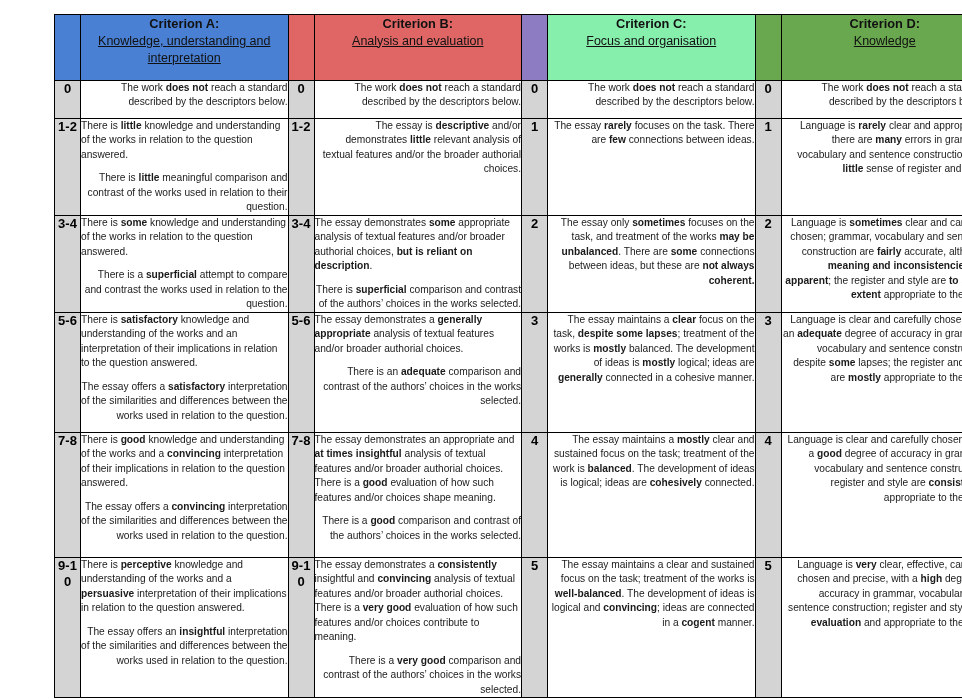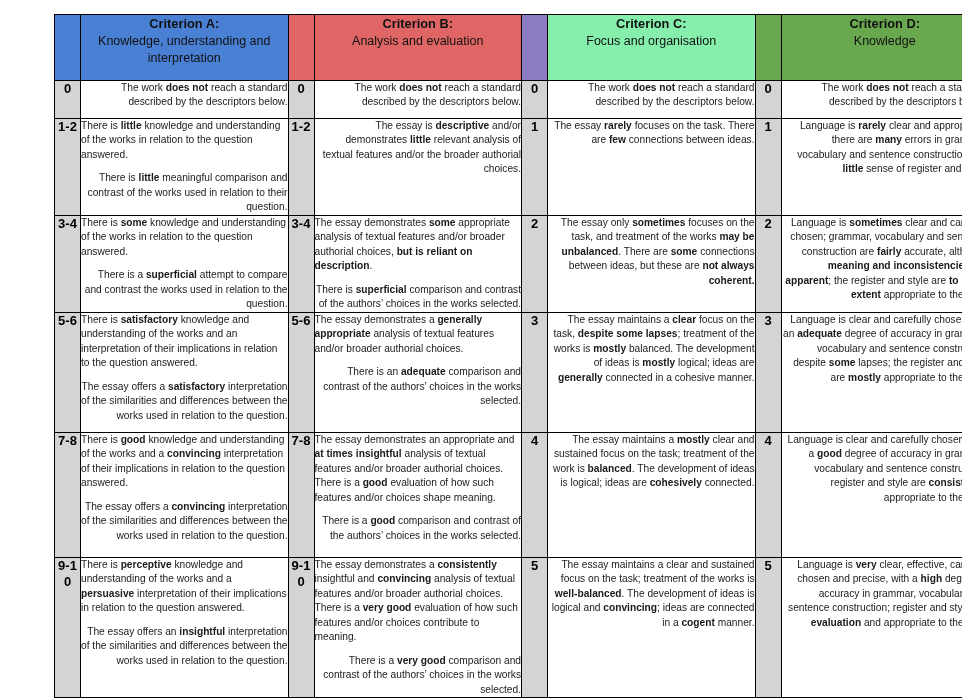--- a/index.html
+++ b/index.html
@@ -46,20 +46,21 @@
     color: #111111;
   }
   .crit-head .crit-title {
     display: block;
     font-weight: bold;
     font-size: 12.8px;
   }
   .crit-head .crit-sub {
     display: block;
     font-weight: normal;
+    text-decoration: underline;
   }
   .head-spacer { padding: 0; }
 
   
   .score-cell {
     background: #d4d4d4;
     text-align: center;
     vertical-align: middle;
     font-weight: bold;
     font-size: 13px;

